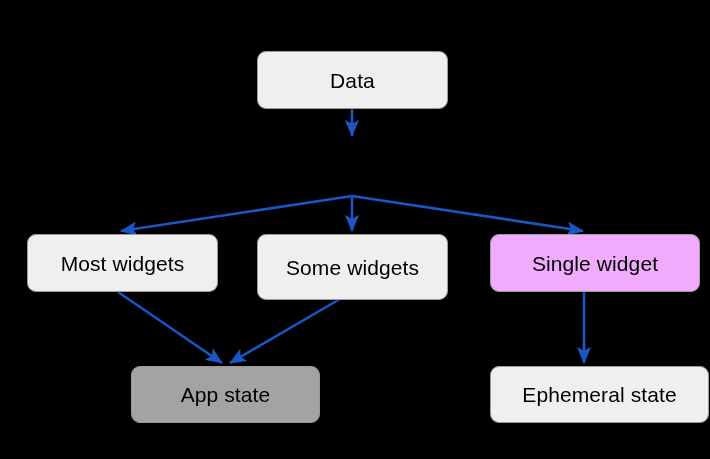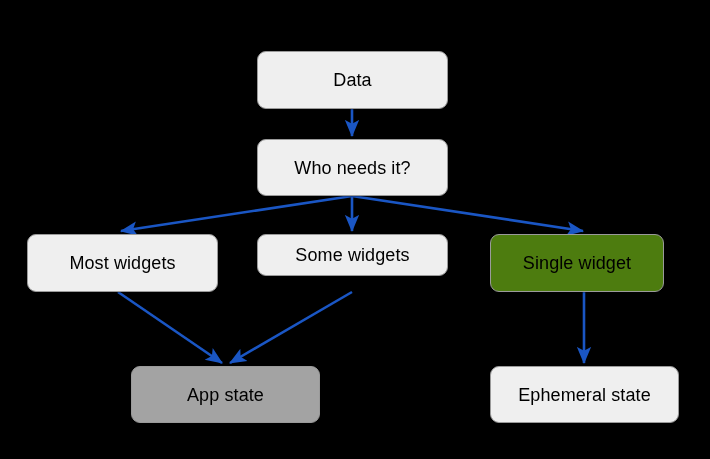--- a/index.html
+++ b/index.html
@@ -27,21 +27,21 @@
   .node {
     position: absolute;
     box-sizing: border-box;
     background: #efefef;
     border: 1px solid #9a9a9a;
     border-radius: 9px;
     display: flex;
     align-items: center;
     justify-content: center;
     color: #000000;
-    font-size: 18px;
+    font-size: 21px;
     font-family: "Liberation Sans", sans-serif;
     letter-spacing: 0.1px;
     box-shadow: 0 1px 1px rgba(0,0,0,0.30);
     z-index: 2;
   }
   .node-label {
     display: block;
     line-height: 1;
     white-space: nowrap;
   }
@@ -65,37 +65,34 @@
         <line x1="118" y1="292" x2="222" y2="363" stroke="#1a56c4" stroke-width="2.6" marker-end="url(#arrowhead)"></line>
         <line x1="352" y1="292" x2="230" y2="363" stroke="#1a56c4" stroke-width="2.6" marker-end="url(#arrowhead)"></line>
         <line x1="584" y1="292" x2="584" y2="363" stroke="#1a56c4" stroke-width="2.6" marker-end="url(#arrowhead)"></line>
       </g>
   </svg>
 
   <div class="node" style="left: 257px; top: 51px; width: 191px; height: 58px; background: rgb(239, 239, 239); border-color: rgb(154, 154, 154); color: rgb(0, 0, 0);">
     <span class="node-label">Data</span>
   </div>
 
-  <div class="node" style="left: 257px; top: 139px; width: 191px; height: 57px; background: rgb(239, 239, 239); border-color: rgb(154, 154, 154); color: rgb(0, 0, 0);">
-    <span class="node-label">Who needs it?</span>
-  </div>
 
   <div class="node" style="left: 27px; top: 234px; width: 191px; height: 58px; background: rgb(239, 239, 239); border-color: rgb(154, 154, 154); color: rgb(0, 0, 0);">
     <span class="node-label">Most widgets</span>
   </div>
 
-  <div class="node" style="left: 257px; top: 234px; width: 191px; height: 42px; background: rgb(239, 239, 239); border-color: rgb(154, 154, 154); color: rgb(0, 0, 0); text-align: right;">
+  <div class="node" style="left: 257px; top: 234px; width: 191px; height: 66px; background: rgb(239, 239, 239); border-color: rgb(154, 154, 154); color: rgb(0, 0, 0); text-align: right;">
     <span class="node-label">Some widgets</span>
   </div>
 
-  <div class="node" style="left: 490px; top: 234px; width: 174px; height: 58px; background: #4d7c0f; border-color: rgb(154, 154, 154); color: rgb(0, 0, 0);">
+  <div class="node" style="left: 490px; top: 234px; width: 210px; height: 58px; background: #f0abfc; border-color: rgb(154, 154, 154); color: rgb(0, 0, 0);">
     <span class="node-label">Single widget</span>
   </div>
 
   <div class="node" style="left: 131px; top: 366px; width: 189px; height: 57px; background: #a3a3a3; border-color: rgb(154, 154, 154); color: rgb(0, 0, 0);">
     <span class="node-label">App state</span>
   </div>
 
-  <div class="node" style="left: 490px; top: 366px; width: 189px; height: 57px; background: rgb(239, 239, 239); border-color: rgb(154, 154, 154); color: rgb(0, 0, 0);">
+  <div class="node" style="left: 490px; top: 366px; width: 219px; height: 57px; background: rgb(239, 239, 239); border-color: rgb(154, 154, 154); color: rgb(0, 0, 0);">
     <span class="node-label">Ephemeral state</span>
   </div>
 
 </div>
 
 </body></html>

